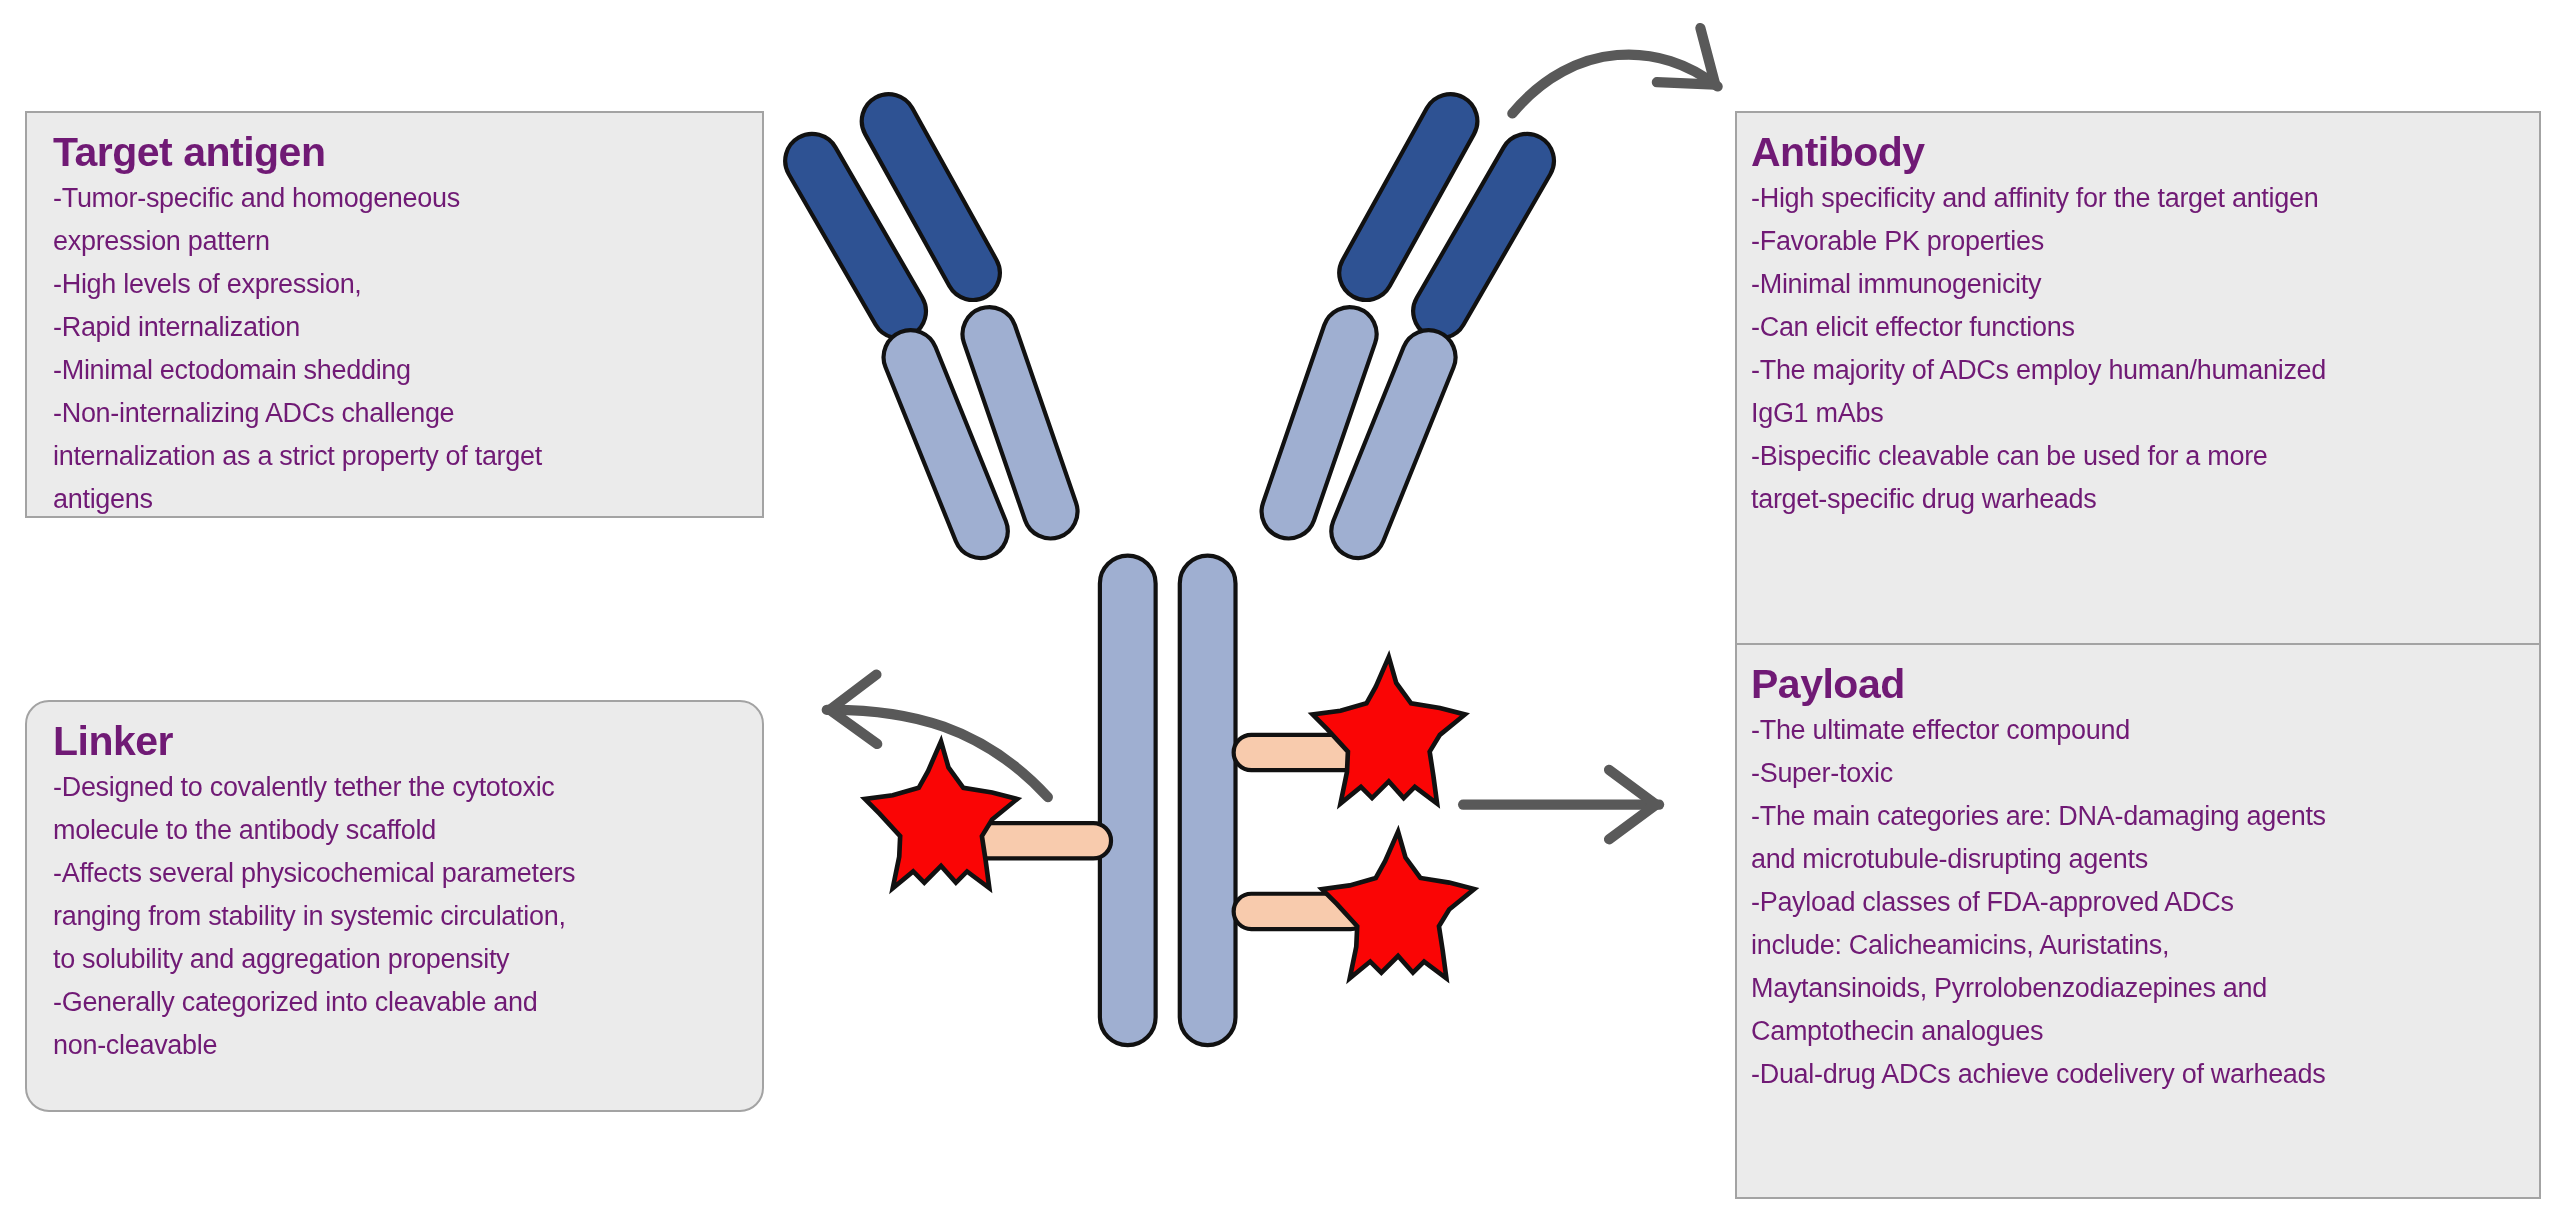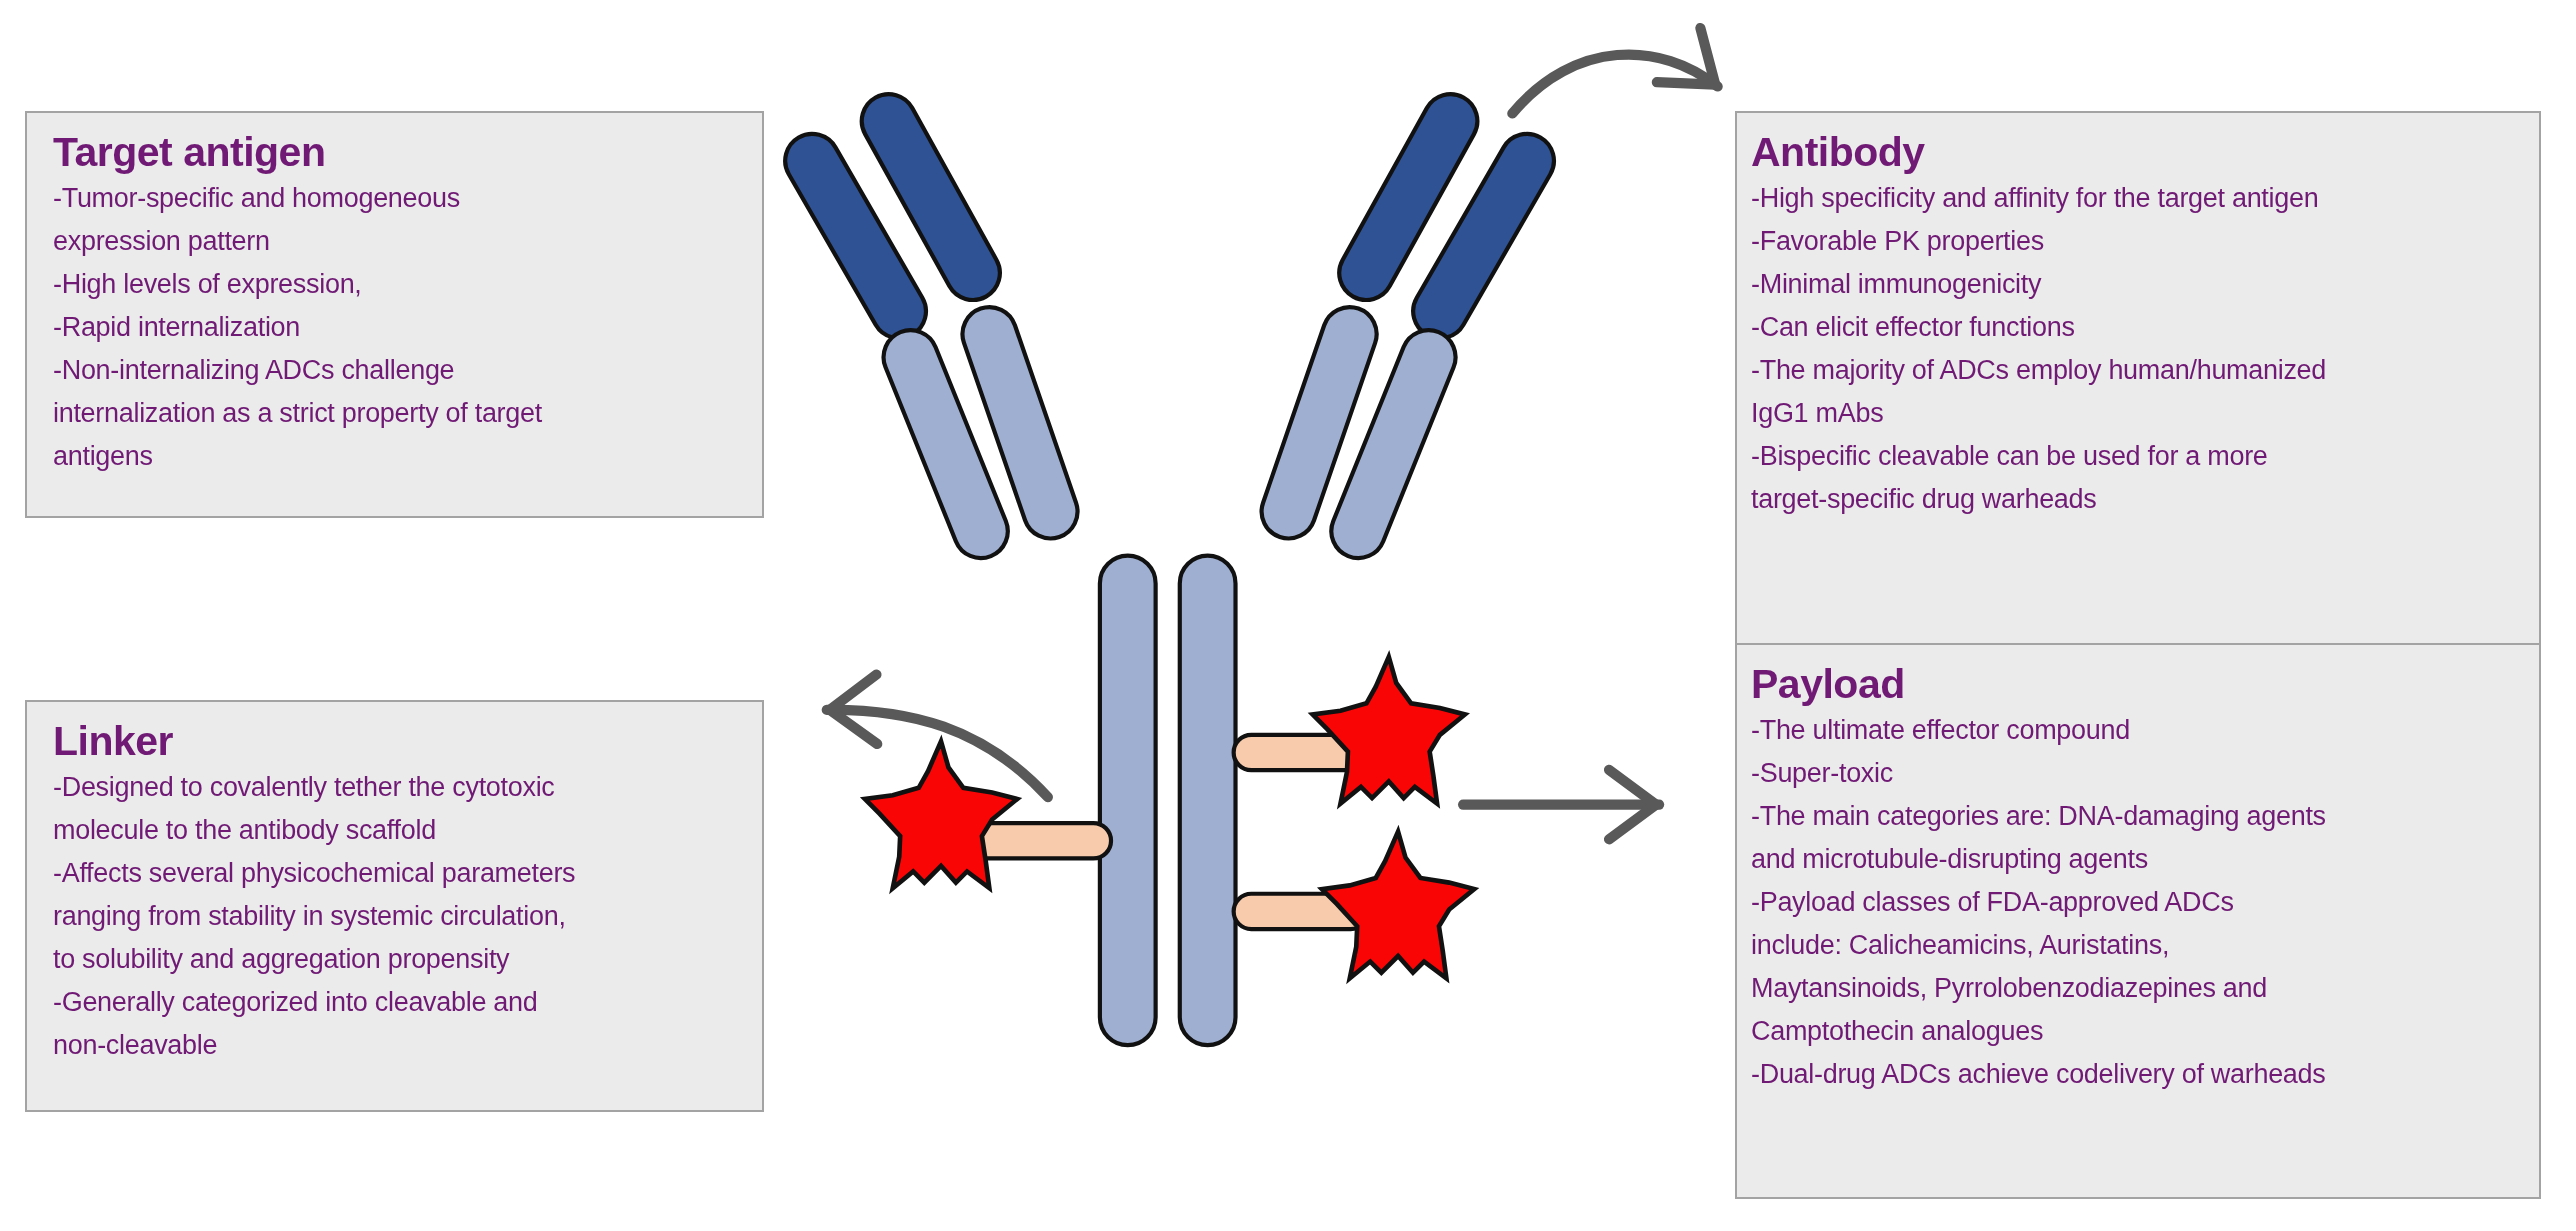--- a/index.html
+++ b/index.html
@@ -25,21 +25,21 @@
     letter-spacing: -0.5px;
   }
   .info-box .box-lines .line {
     font-size: 27px;
     line-height: 43px;
     letter-spacing: -0.3px;
     white-space: nowrap;
   }
   #box-target   { left: 25px;   top: 111px; width: 739px; height: 407px; padding: 15px 9.3px 0 26px; }
   #box-antibody { left: 1735px; top: 111px; width: 806px; height: 597px; padding: 15px 9.3px 0 14px; }
-  #box-linker   { left: 25px;   top: 700px; width: 739px; height: 412px; padding: 15px 9.3px 0 26px; }
+  #box-linker   { left: 25px;   top: 700px; width: 739px; height: 412px; padding: 15px 9.3px 0 26px; border-radius: 24px; }
   #box-payload  { left: 1735px; top: 643px; width: 806px; height: 556px; padding: 15px 9.3px 0 14px; }
 
   #diagram-svg { position: absolute; left: 0; top: 0; width: 100%; height: 100%; }
 
   .capsule-dark  { fill: var(--dark-blue, #2e5293);  stroke: #111111; stroke-width: 4.5; }
   .capsule-light { fill: var(--light-blue, #9fafd1); stroke: #111111; stroke-width: 4.5; }
   .linker-rect   { fill: var(--linker-peach, #f8cbad); stroke: #111111; stroke-width: 4.5; }
   .payload-star  { fill: var(--payload-red, #fa0505); stroke: #111111; stroke-width: 5; }
   .flow-arrow    { fill: none; stroke: var(--arrow-gray, #595959); stroke-width: 11; stroke-linecap: round; }
 </style>
@@ -48,20 +48,21 @@
 
 <div id="canvas">
 
   <div class="info-box" id="box-target">
     <div class="box-title">Target antigen</div>
     <div class="box-lines">
         <div class="line">-Tumor-specific and homogeneous</div>
         <div class="line">expression pattern</div>
         <div class="line">-High levels of expression,</div>
         <div class="line">-Rapid internalization</div>
+        <div class="line">-Minimal ectodomain shedding</div>
         <div class="line">-Non-internalizing ADCs challenge</div>
         <div class="line">internalization as a strict property of target</div>
         <div class="line">antigens</div>
       </div>
   </div>
 
   <div class="info-box" id="box-antibody">
     <div class="box-title">Antibody</div>
     <div class="box-lines">
         <div class="line">-High specificity and affinity for the target antigen</div>

